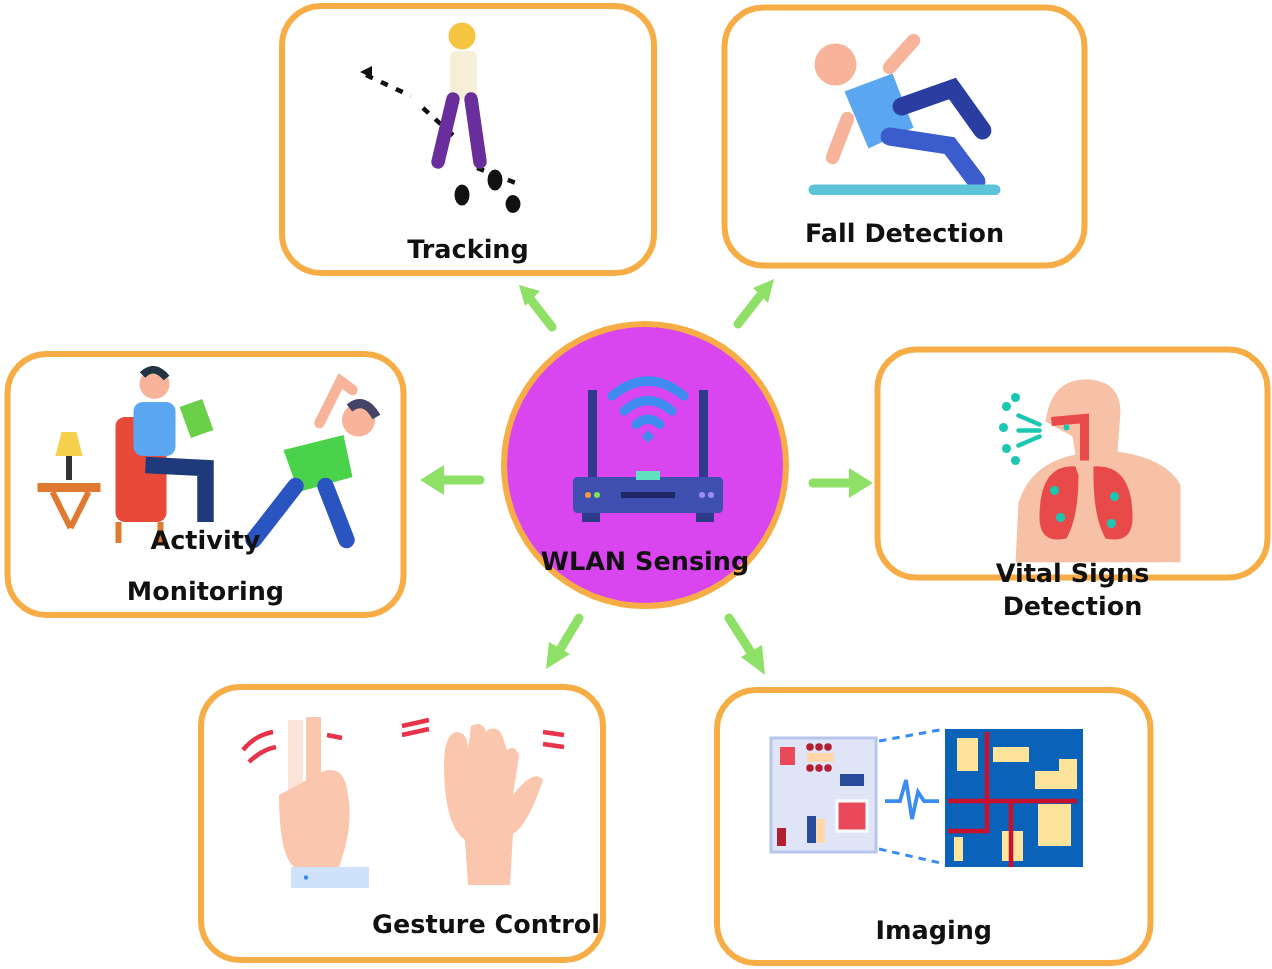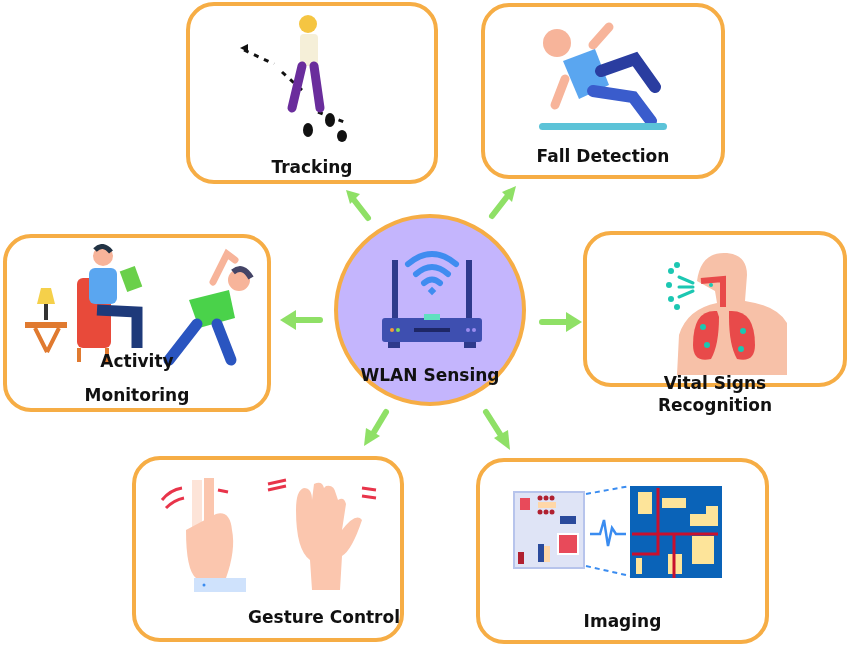--- a/index.html
+++ b/index.html
@@ -1,19 +1,19 @@
 <!DOCTYPE html>
 <html><head>
 <meta charset="utf-8">
 <style>
   html, body { margin:0; padding:0; background:#ffffff; }
   body { width:848px; height:646px; position:relative; overflow:hidden; font-family:"DejaVu Sans", sans-serif; }
   .box { position:absolute; border:4px solid #f6ad45; border-radius:28px; background:#fff; box-sizing:border-box; }
   .label { position:absolute; left:0; right:0; text-align:center; font-weight:bold; color:#111; font-size:17px; line-height:22px; }
-  .center { position:absolute; left:334px; top:214px; width:192px; height:192px; border:4px solid #f6ad45; border-radius:50%; box-sizing:border-box; background:#c4b5fd; }
+  .center { position:absolute; left:334px; top:214px; width:192px; height:192px; border:4px solid #f6ad45; border-radius:50%; box-sizing:border-box; background:#d946ef; }
   svg.ic { position:absolute; }
   .arrow { position:absolute; }
 </style>
 </head>
 <body>
 
 <svg class="arrow" style="left:340px;top:186px" width="40" height="36" viewBox="0 0 40 36">
   <path d="M28 32 L14 14" stroke="#8fe066" stroke-width="6" stroke-linecap="round"></path>
   <path d="M6 4 L20 8 L10 18 Z" fill="#8fe066"></path>
 </svg>
@@ -121,21 +121,21 @@
     <path d="M44 36 L66 34 L66 62" stroke="#e84a4a" stroke-width="6" fill="none"></path>
     <path d="M60 66 Q36 64 36 100 Q36 118 54 114 Q62 100 62 72 Z" fill="#e84a4a"></path>
     <path d="M72 66 Q98 64 98 100 Q98 118 80 114 Q72 100 72 72 Z" fill="#e84a4a"></path>
     <circle cx="46" cy="82" r="3" fill="#1cc7b2"></circle>
       <circle cx="50" cy="100" r="3" fill="#1cc7b2"></circle>
       <circle cx="86" cy="86" r="3" fill="#1cc7b2"></circle>
       <circle cx="84" cy="104" r="3" fill="#1cc7b2"></circle>
       <circle cx="54" cy="40" r="2" fill="#1cc7b2"></circle>
   </svg>
   <div class="label" style="top:137px;">Vital Signs</div>
-  <div class="label" style="top:159px;">Recognition</div>
+  <div class="label" style="top:159px;">Detection</div>
 </div>
 
 <div class="box" style="left:132px;top:456px;width:272px;height:186px;">
   <svg class="ic" style="left:20px;top:10px" width="230" height="130" viewBox="0 0 230 130">
     <path d="M6 30 Q14 20 26 18 M10 38 Q18 30 28 28" stroke="#e8344a" stroke-width="3" fill="none"></path>
     <path d="M62 20 L72 22" stroke="#e8344a" stroke-width="3"></path>
     <path d="M36 10 L46 10 L46 60 L36 60 Z" fill="#fde4d8"></path>
     <path d="M48 8 L58 8 L58 60 L48 60 Z" fill="#fbc6ae"></path>
     <path d="M30 60 Q30 100 40 108 L70 108 Q80 80 76 60 Q74 40 60 44 Z" fill="#fbc6ae"></path>
     <rect x="38" y="108" width="52" height="14" fill="#cfe2fc"></rect>

